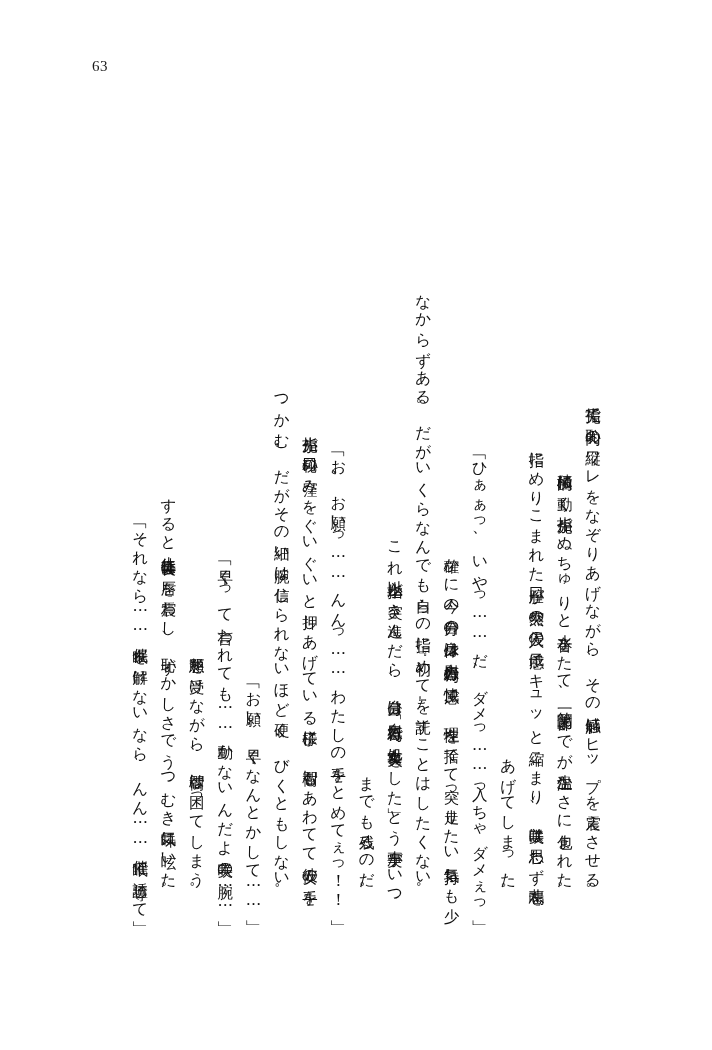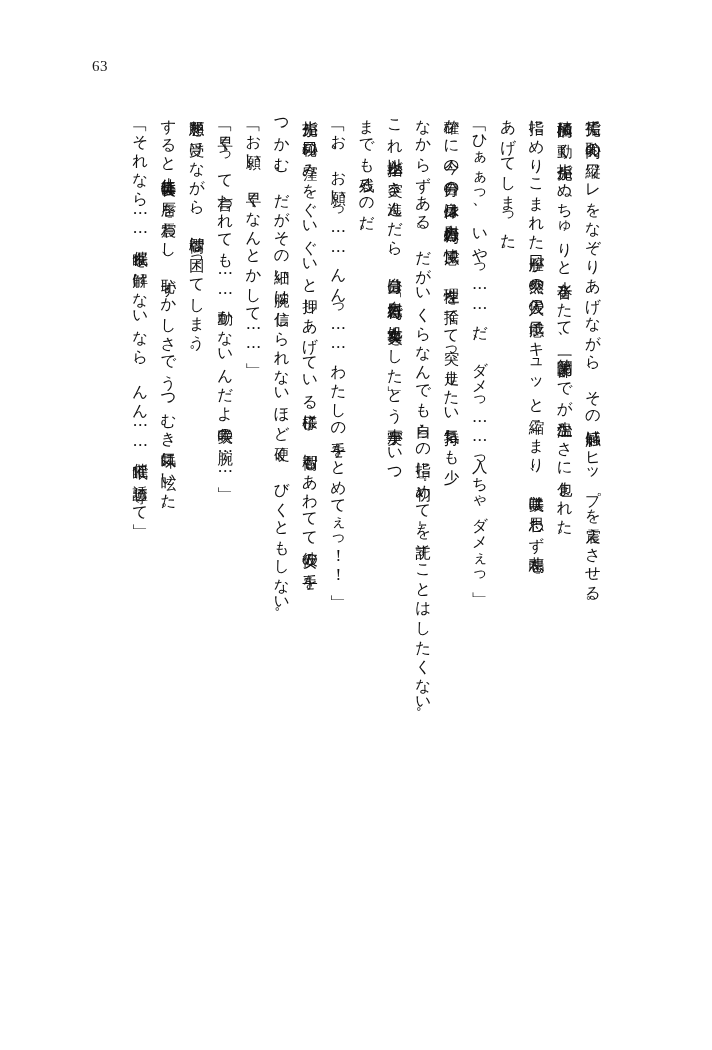--- a/index.html
+++ b/index.html
@@ -7,20 +7,21 @@
     padding: 0;
     background: #ffffff;
   }
   .page {
     position: relative;
     width: 688px;
     height: 1050px;
     background: #ffffff;
     overflow: hidden;
     font-family: "Liberation Serif", "DejaVu Serif", serif;
+    text-align: right;
   }
   .page-number {
     position: absolute;
     top: 58px;
     left: 92px;
     font-size: 15px;
     color: #1a1a1a;
     letter-spacing: 0.5px;
   }
   .body-text {

